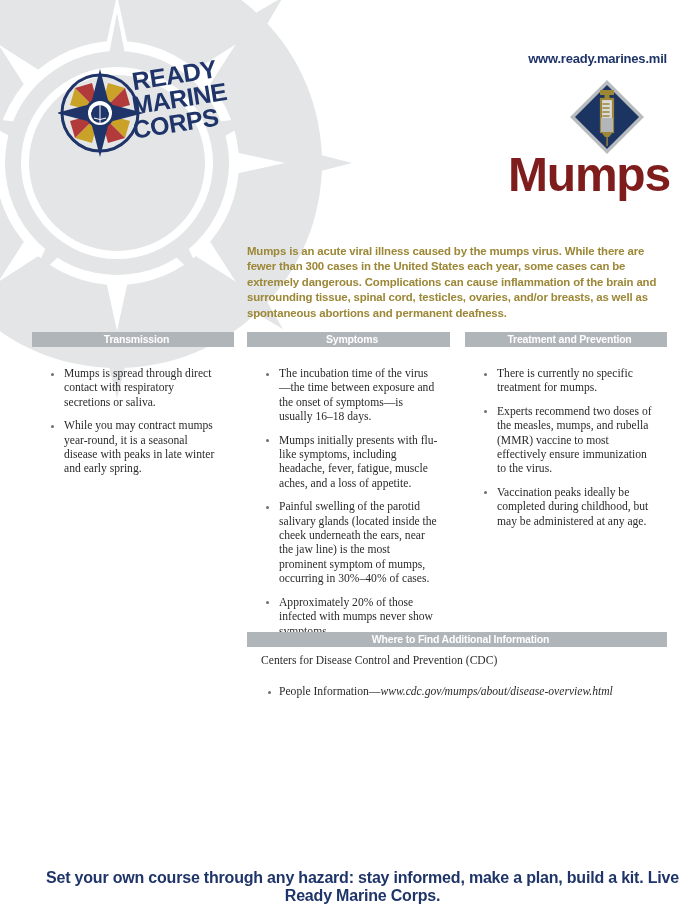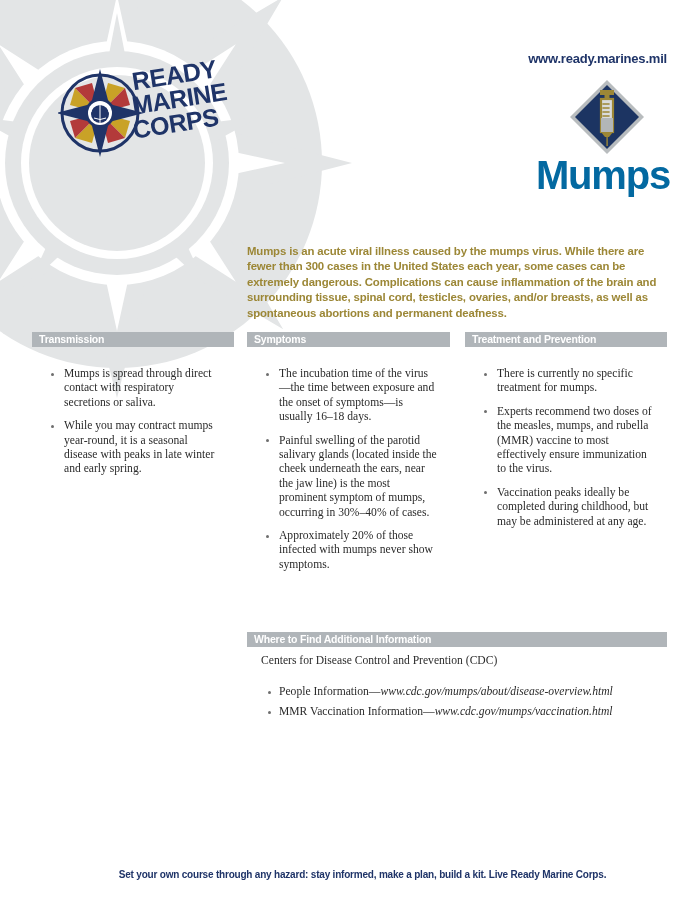--- a/index.html
+++ b/index.html
@@ -50,24 +50,24 @@
     left:568px; top:78px;
     width:78px; height:78px;
   }
   .badge svg{display:block;width:100%;height:100%;}
 
   .hazard-title{
     position:absolute;
     right:28px; top:155px;
     font-family:"Liberation Sans", sans-serif;
     font-weight:bold;
-    font-size:40px;
+    font-size:48px;
     line-height:40px;
     letter-spacing:-1.2px;
-    color:#0369a1;
+    color:#7f1d1d;
     text-align:right;
     white-space:nowrap;
   }
 
   
   .intro{
     position:absolute;
     left:247px; top:244px;
     width:424px;
     font-family:"Liberation Sans", sans-serif;
@@ -86,20 +86,21 @@
     color:#ffffff;
     font-family:"Liberation Sans", sans-serif;
     font-weight:bold;
     font-size:10.5px;
     line-height:15px;
     letter-spacing:-0.2px;
     padding-left:7px;
     box-sizing:border-box;
     white-space:nowrap;
     overflow:hidden;
+    text-align:center;
   }
 
   
   .col{position:absolute;}
   .col1{left:32px; top:332px;  width:202px;}
   .col2{left:247px;top:332px;  width:203px;}
   .col3{left:465px;top:332px;  width:202px;}
 
   .col .bar{left:0;top:0;width:100%;}
 
@@ -151,21 +152,21 @@
   .addinfo ul.blist li:before{left:9px;}
   .addinfo .lnk{font-style:italic;text-align:right;}
 
   
   .footer{
     position:absolute;
     left:0; right:0; top:869px;
     text-align:center;
     font-family:"Liberation Sans", sans-serif;
     font-weight:bold;
-    font-size:10px;
+    font-size:16px;
     letter-spacing:-0.2px;
     color:#1f3468;
     padding-left:27px;
   }
 </style>
 </head>
 <body>
 
 <div class="watermark">
   <svg viewBox="0 0 470 470" xmlns="http://www.w3.org/2000/svg">
@@ -287,38 +288,38 @@
     <ul class="blist">
       <li>Mumps is spread through direct contact with respiratory secretions or saliva.</li>
       <li>While you may contract mumps year-round, it is a seasonal disease with peaks in late winter and early spring.</li>
     </ul>
   </div>
 
   <div class="col col2">
     <div class="bar">Symptoms</div>
     <ul class="blist">
       <li>The incubation time of the virus—the time between exposure and the onset of symptoms—is usually 16–18 days.</li>
+      <li>Mumps initially presents with flu-like symptoms, including headache, fever, fatigue, muscle aches, and a loss of appetite.</li>
       <li>Painful swelling of the parotid salivary glands (located inside the cheek underneath the ears, near the jaw line) is the most prominent symptom of mumps, occurring in 30%–40% of cases.</li>
       <li>Approximately 20% of those infected with mumps never show symptoms.</li>
     </ul>
   </div>
 
   <div class="col col3">
     <div class="bar">Treatment and Prevention</div>
     <ul class="blist">
       <li>There is currently no specific treatment for mumps.</li>
       <li>Experts recommend two doses of the measles, mumps, and rubella (MMR) vaccine to most effectively ensure immunization to the virus.</li>
       <li>Vaccination peaks ideally be completed during childhood, but may be administered at any age.</li>
     </ul>
   </div>
 
   <div class="addinfo">
     <div class="bar">Where to Find Additional Information</div>
     <div class="src">Centers for Disease Control and Prevention (CDC)</div>
     <ul class="blist">
       <li><span>People Information—</span><span class="lnk">www.cdc.gov/mumps/about/disease-overview.html</span></li>
-      <li><span>MMR Vaccination Information—</span><span class="lnk">www.cdc.gov/mumps/vaccination.html</span></li>
     </ul>
   </div>
 
   <div class="footer">Set your own course through any hazard: stay informed, make a plan, build a kit. Live Ready Marine Corps.</div>
 
 </div>
 
 </body></html>

